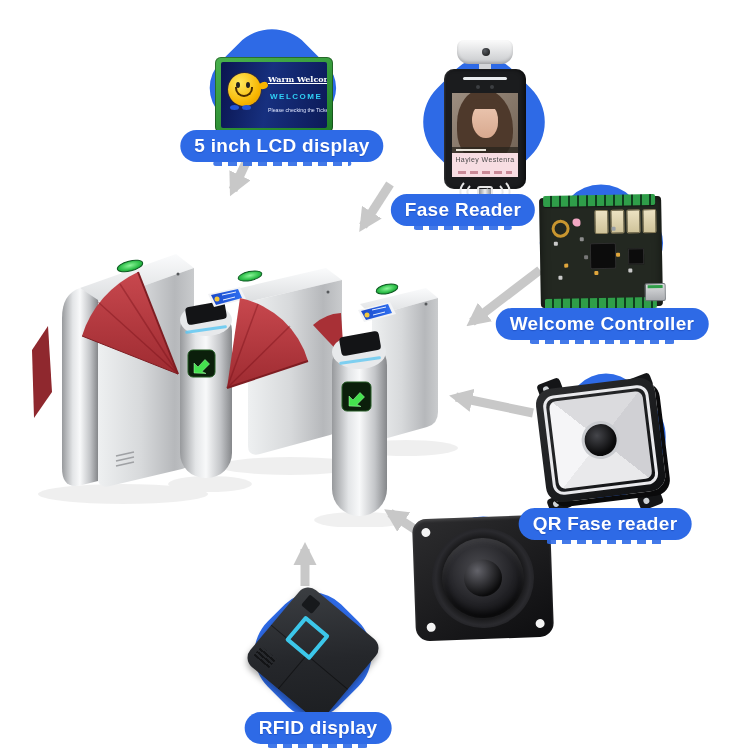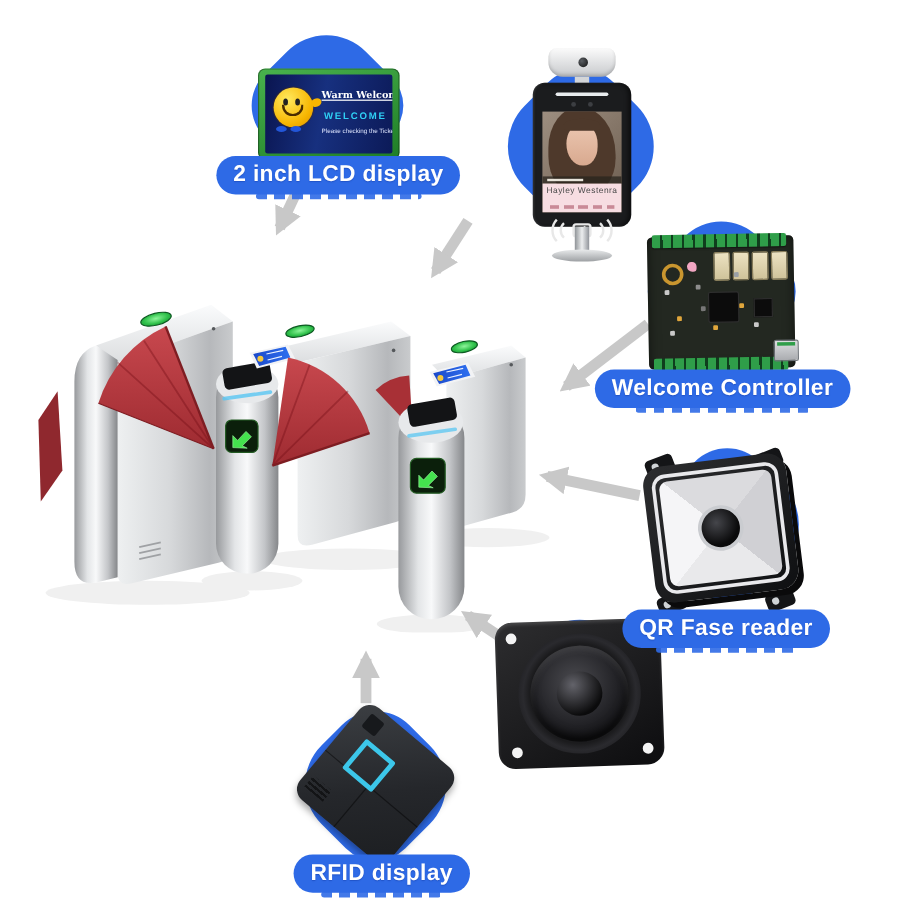--- a/index.html
+++ b/index.html
@@ -292,21 +292,21 @@
       </div>
       <span class="shoe l"></span>
         <span class="shoe r"></span>
         <span class="arm"></span>
       <div class="lcd-t1">Warm Welcome</div>
       <div class="lcd-t2">WELCOME</div>
       <div class="lcd-t3">Please checking the Ticket</div>
     </div>
   </div>
   <div class="graphic lcd-stand"></div>
-  <div class="pill" id="pill-lcd">2 inch LCD display</div>
+  <div class="pill" id="pill-lcd">5 inch LCD display</div>
 
   <div class="blob blob-face"></div>
   <div class="graphic face-group">
     <div class="fr-cam"></div>
     <div class="fr-neck"></div>
     <div class="fr-body">
       <div class="fr-slit"></div>
         <span class="fr-dot l"></span>
         <span class="fr-dot r"></span>
       <div class="fr-screen">
@@ -328,20 +328,21 @@
           <path d="M49,2 A13,13 0 0 1 49,20"></path>
             <path d="M43,5 A8,8 0 0 1 43,17"></path>
           <rect x="21" y="6" width="14" height="10" rx="2"></rect>
           <path d="M24,13 L31,8"></path>
         </g>
       </svg>
     </div>
     <div class="fr-pole"></div>
     <div class="fr-base"></div>
   </div>
+  <div class="pill" id="pill-face">Fase Reader</div>
 
   <div class="blob blob-ticket"></div>
   <div class="graphic tc-board">
     <div class="tc-term top"></div>
     <div class="tc-term bot"></div>
     <div class="tc-relays">
       <span class="tc-relay"></span>
         <span class="tc-relay"></span>
         <span class="tc-relay"></span>
         <span class="tc-relay"></span>

